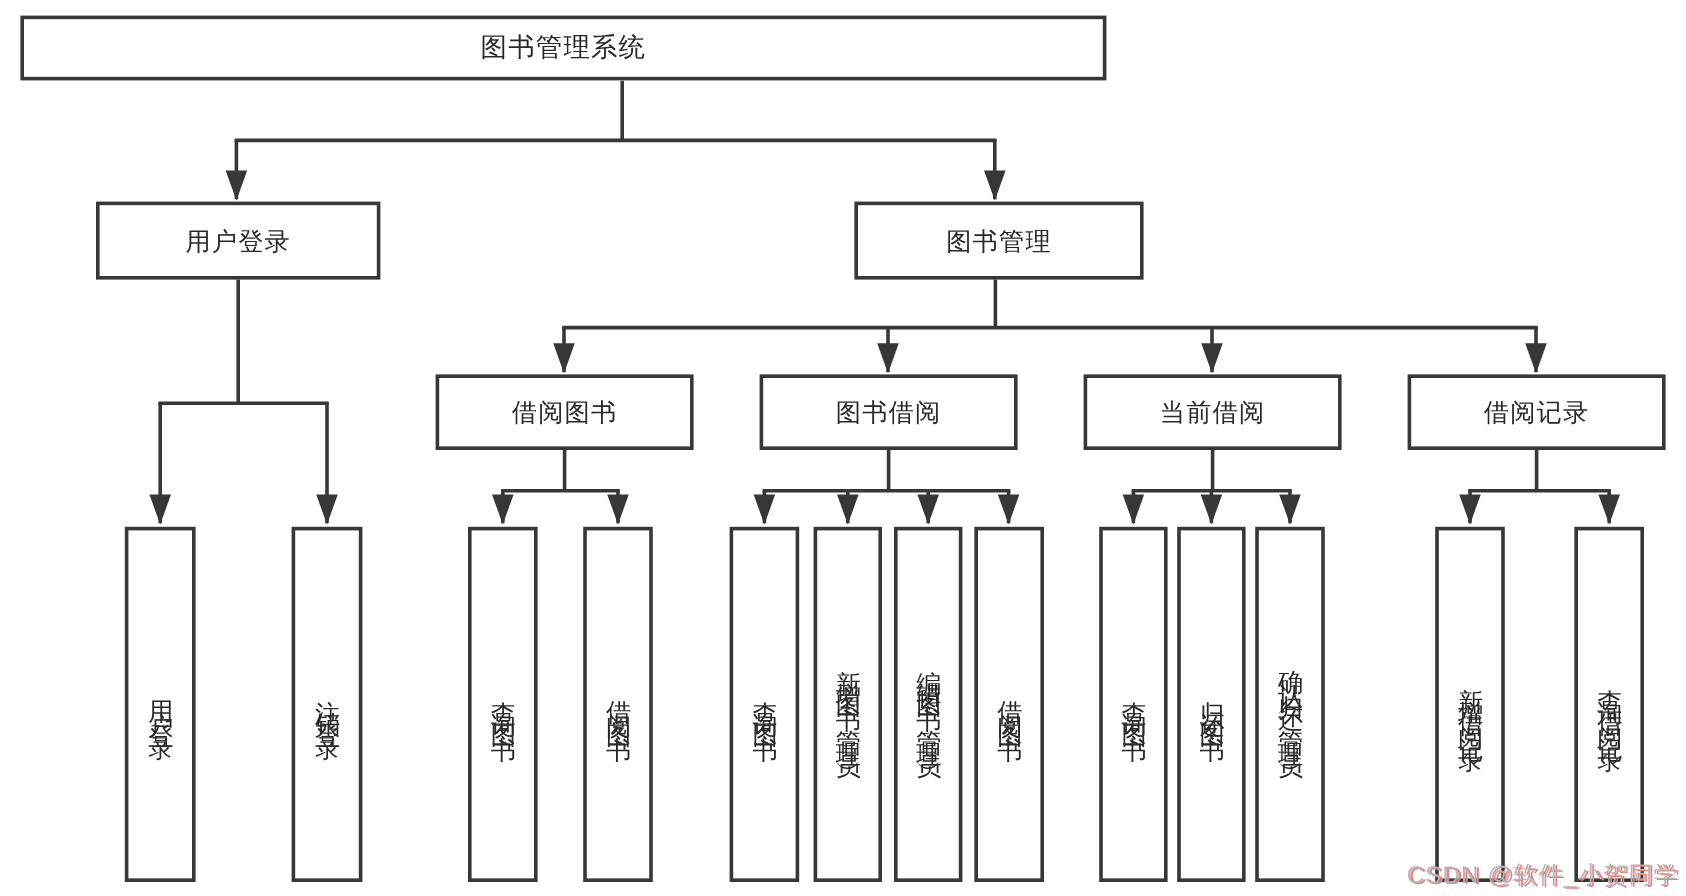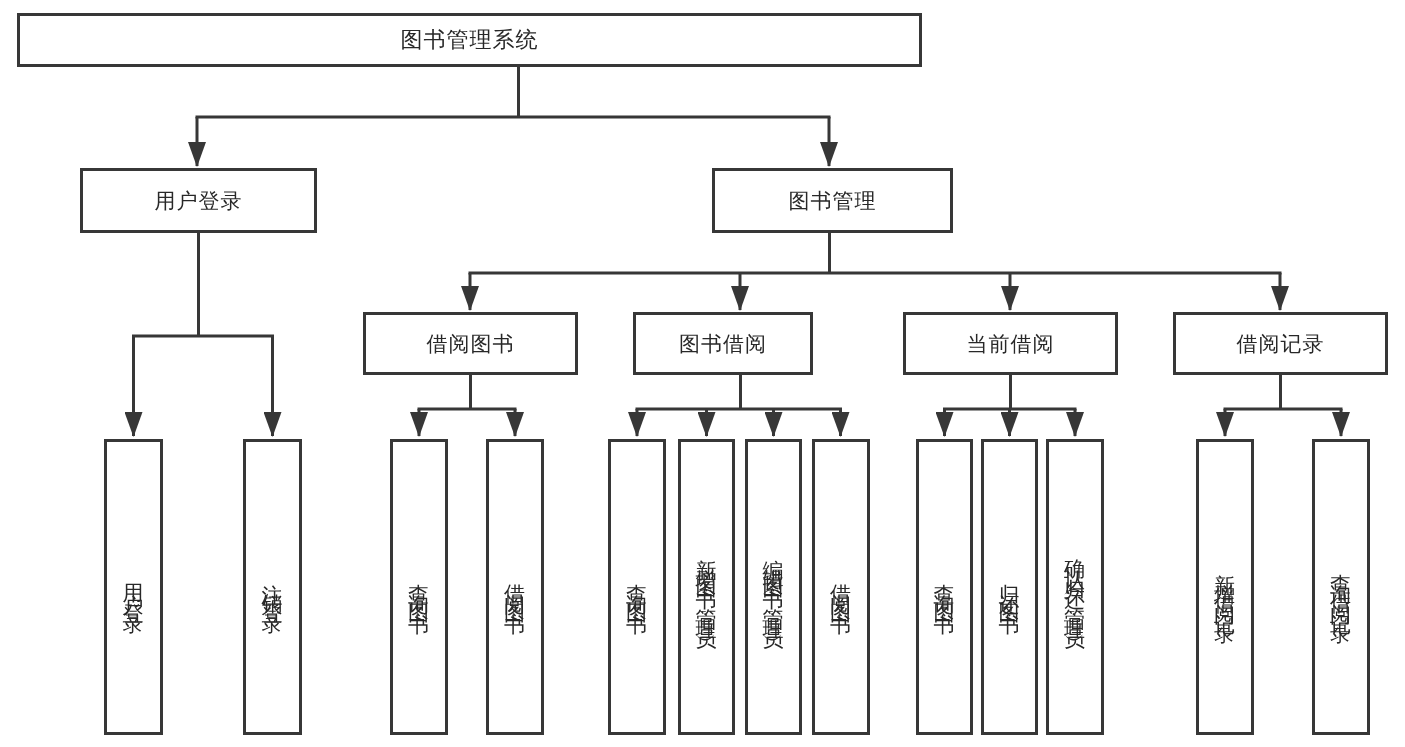--- a/index.html
+++ b/index.html
@@ -83,21 +83,21 @@
       <path d="M1341 409 V436" marker-end="url(#arrowhead)"></path>
     </g>
   </svg>
 
   <div class="node hnode root" style="left:17px;top:13px;width:905px;height:54px">图书管理系统</div>
 
   <div class="node hnode lv2" style="left:80px;width:237px">用户登录</div>
   <div class="node hnode lv2" style="left:712px;width:241px">图书管理</div>
 
   <div class="node hnode lv3" style="left:363px;width:215px">借阅图书</div>
-  <div class="node hnode lv3" style="left:633px;width:180px">图书借阅</div>
+  <div class="node hnode lv3" style="left:633px;width:215px">图书借阅</div>
   <div class="node hnode lv3" style="left:903px;width:215px">当前借阅</div>
   <div class="node hnode lv3" style="left:1173px;width:215px">借阅记录</div>
 
   <div class="node lv4" style="left:104px;width:59px">
     <span class="vtext">用户登录</span>
   </div>
   <div class="node lv4" style="left:243px;width:59px">
     <span class="vtext">注销登录</span>
   </div>
 
@@ -131,14 +131,15 @@
     <span class="vtext">确认归还（管理员）</span>
   </div>
 
   <div class="node lv4" style="left:1196px;width:58px">
     <span class="vtext">新增借阅记录</span>
   </div>
   <div class="node lv4" style="left:1312px;width:58px">
     <span class="vtext">查询借阅记录</span>
   </div>
 
+  <div class="watermark">CSDN @软件_小贺同学</div>
 
 </div>
 
 </body></html>

